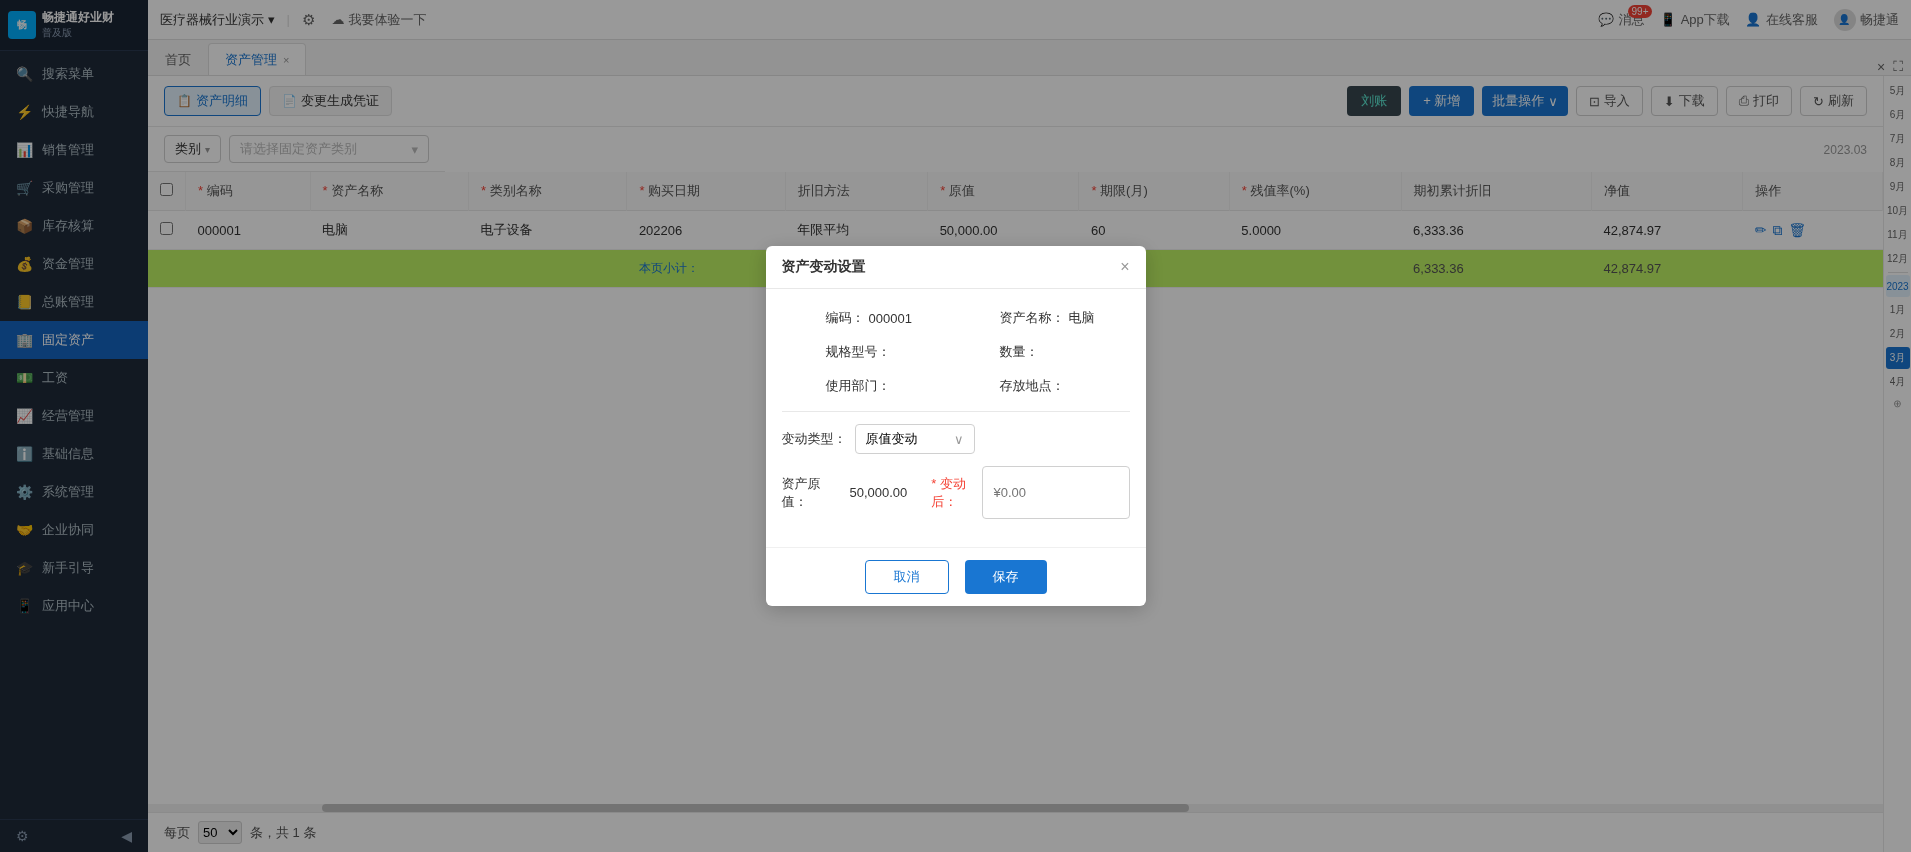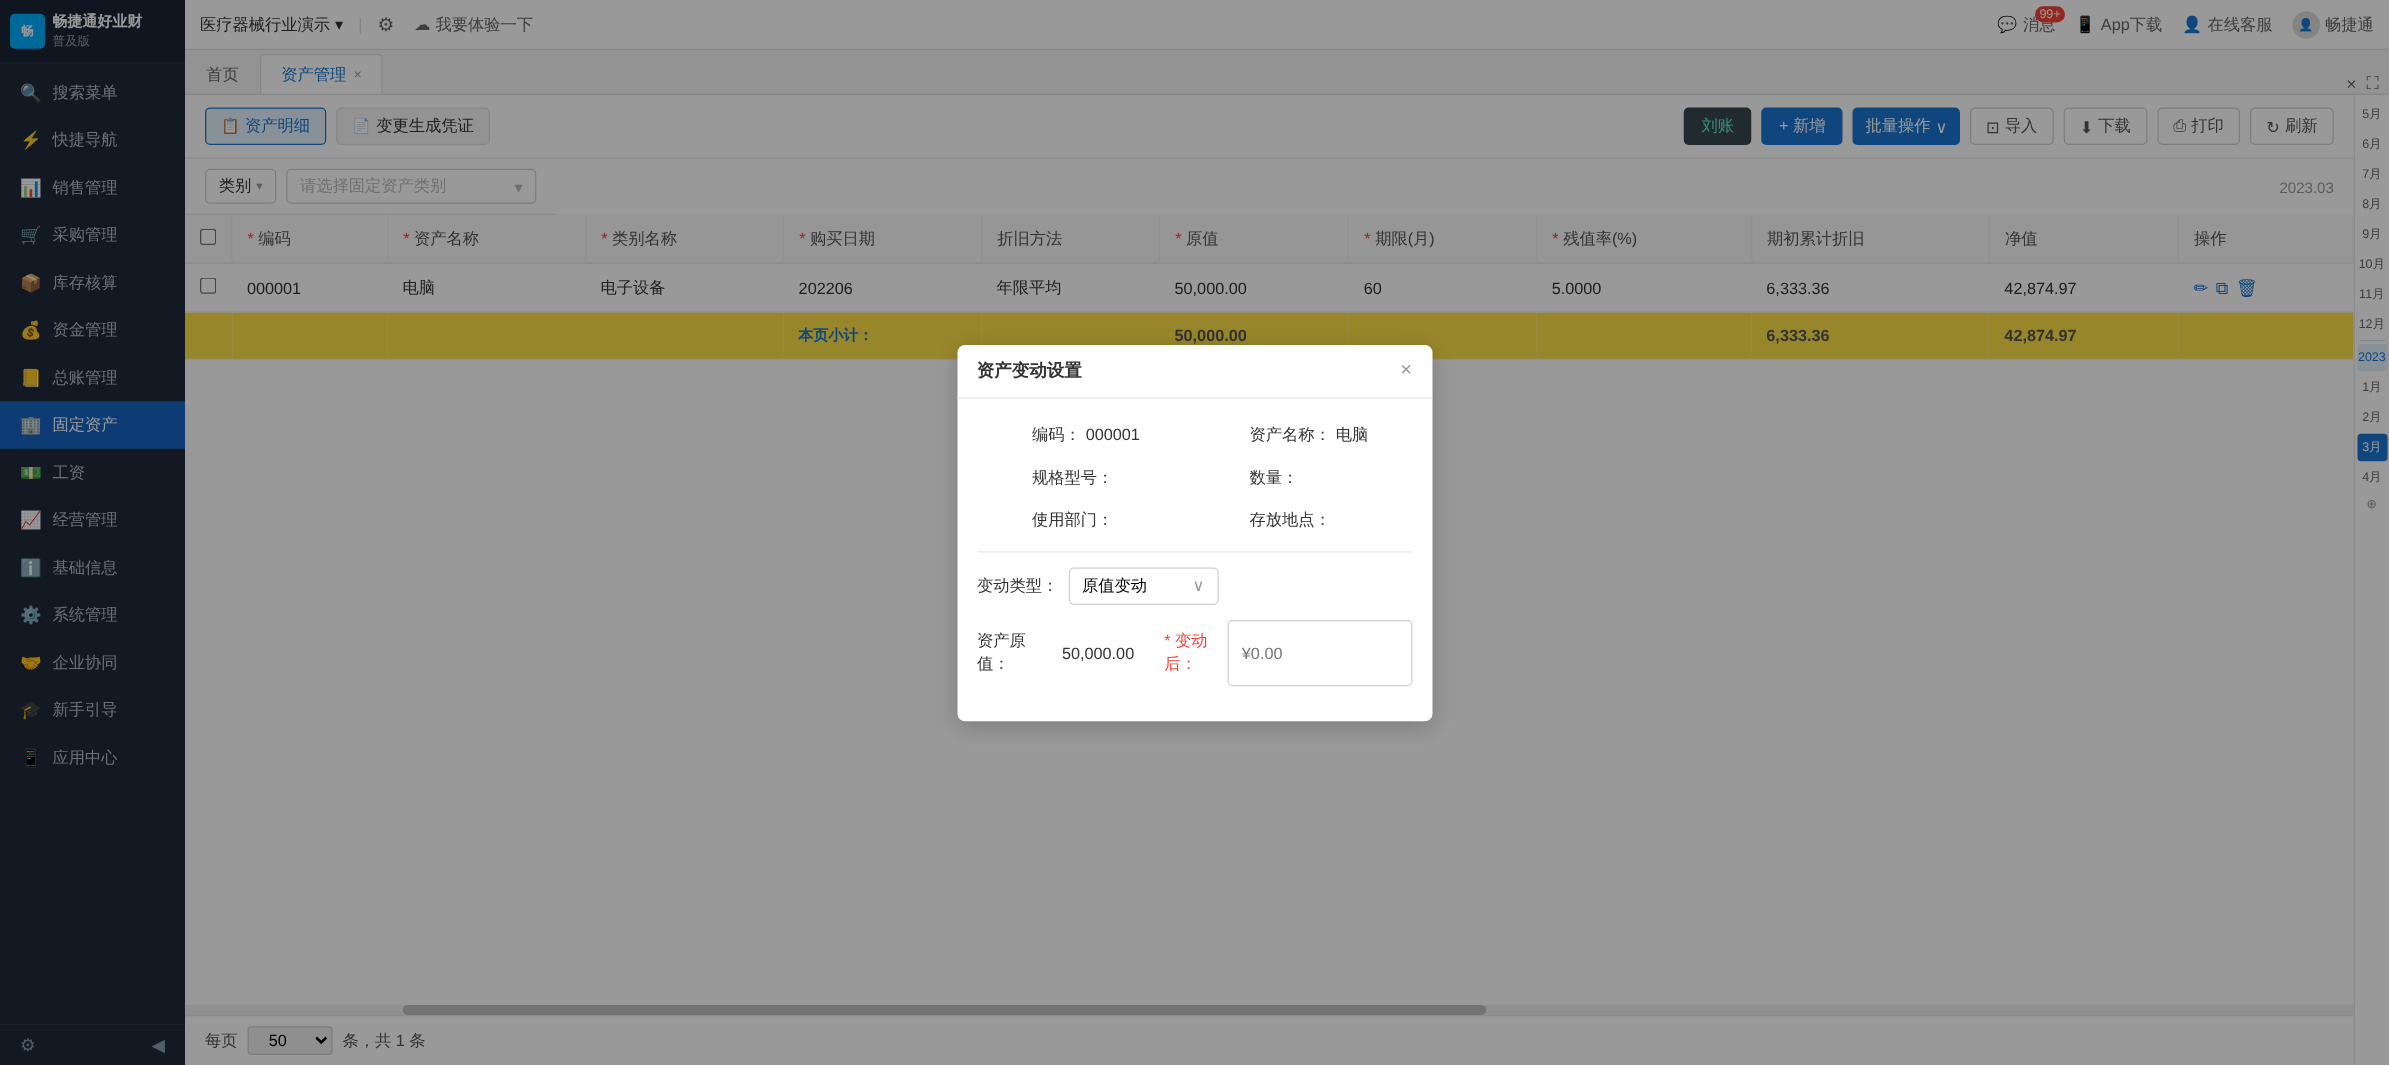--- a/index.html
+++ b/index.html
@@ -313,38 +313,38 @@
     }
     tbody td {
       padding: 10px 12px;
       color: #333;
       white-space: nowrap;
     }
     .checkbox-cell { width: 36px; text-align: center; }
     input[type="checkbox"] { cursor: pointer; }
     .action-icons { display: flex; gap: 6px; }
     .action-icon { color: #1976d2; cursor: pointer; font-size: 14px; }
-    .subtotal-row { background: #fde047; font-weight: bold; }
+    .subtotal-row { background: #bef264; }
     .subtotal-row td { color: #555; }
     .subtotal-label { color: #1976d2; font-size: 12px; }
 
     
     .pagination {
       padding: 8px 16px;
       border-top: 1px solid #e8e8e8;
       display: flex;
       align-items: center;
       gap: 8px;
       font-size: 13px;
       color: #555;
     }
     .page-size-select {
       border: 1px solid #d0d0d0;
       border-radius: 3px;
-      padding: 2px 12px;
+      padding: 2px 0;
       font-size: 13px;
     }
 
     
     .right-panel {
       width: 28px;
       background: #fff;
       border-left: 1px solid #e8e8e8;
       display: flex;
       flex-direction: column;
@@ -813,14 +813,18 @@
       </div>
 
       <div class="modal-form-row">
         <span class="modal-form-label">资产原值：</span>
         <span class="modal-form-value">50,000.00</span>
         <span style="margin-left:16px; color:#f44336; font-size:13px;">* 变动后：</span>
         <input class="modal-input" type="text" placeholder="¥0.00" style="">
       </div>
     </div>
 
+    <div class="modal-footer">
+      <button class="btn-cancel">取消</button>
+      <button class="btn-save">保存</button>
+    </div>
   </div>
 </div>
 
 </body></html>

